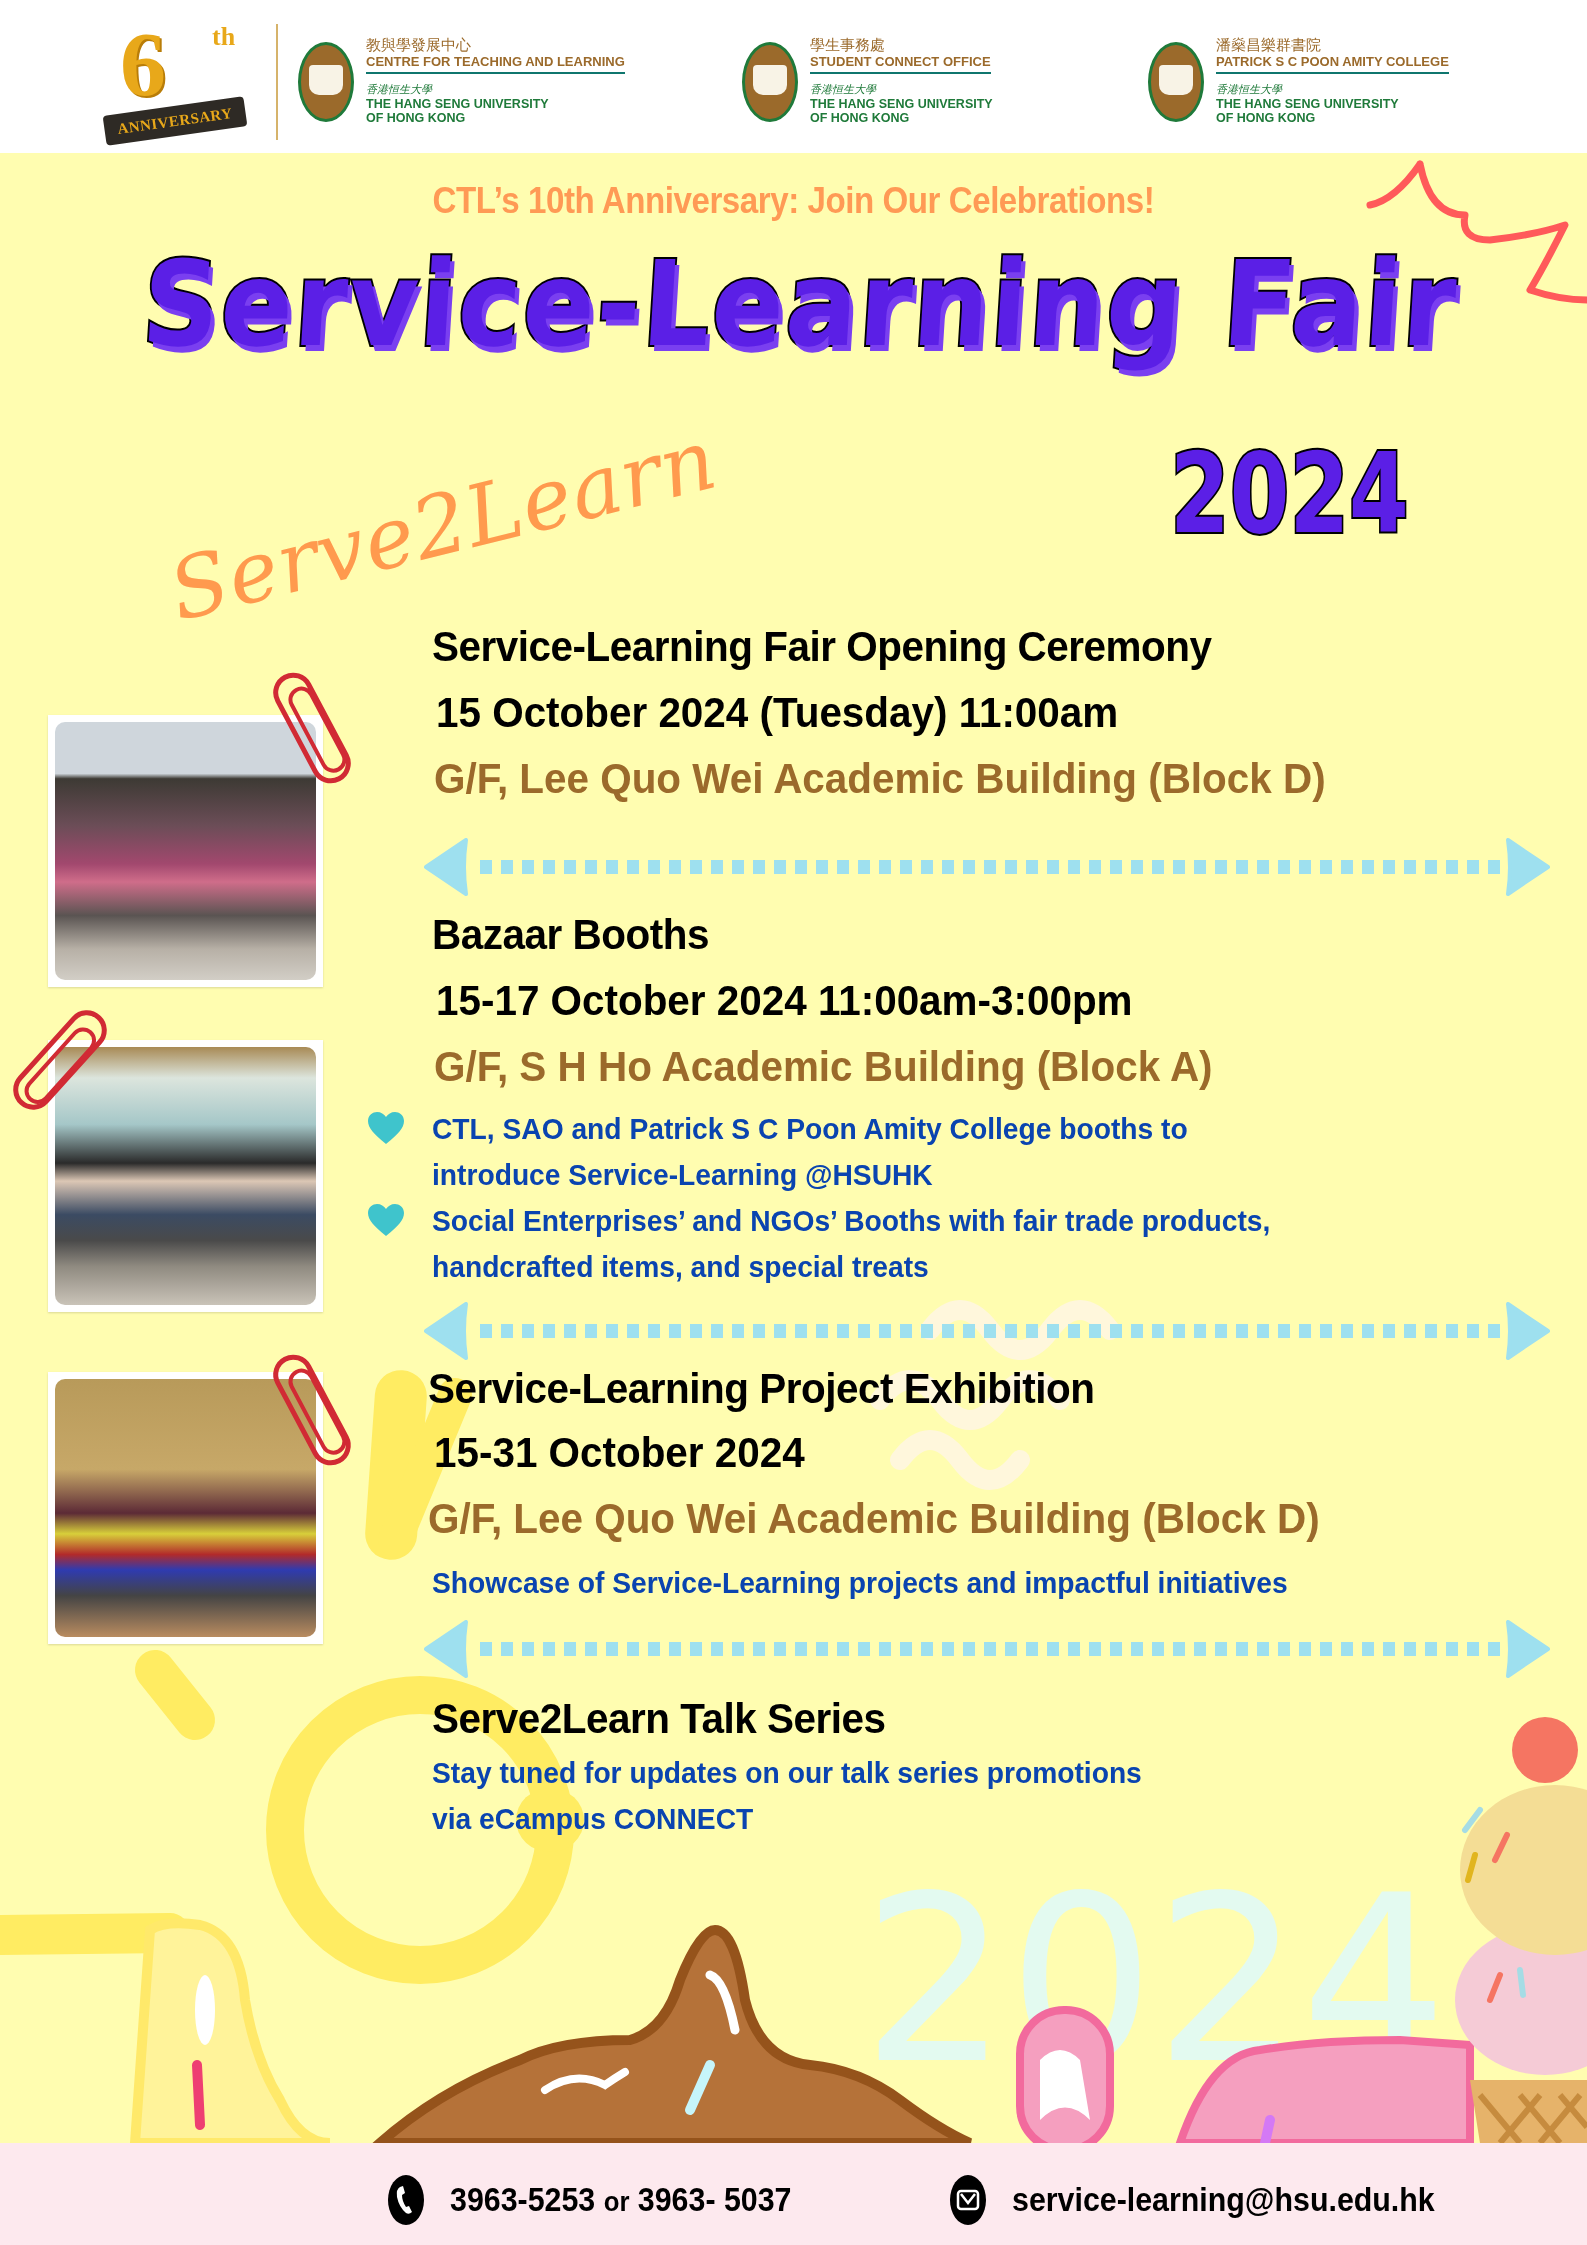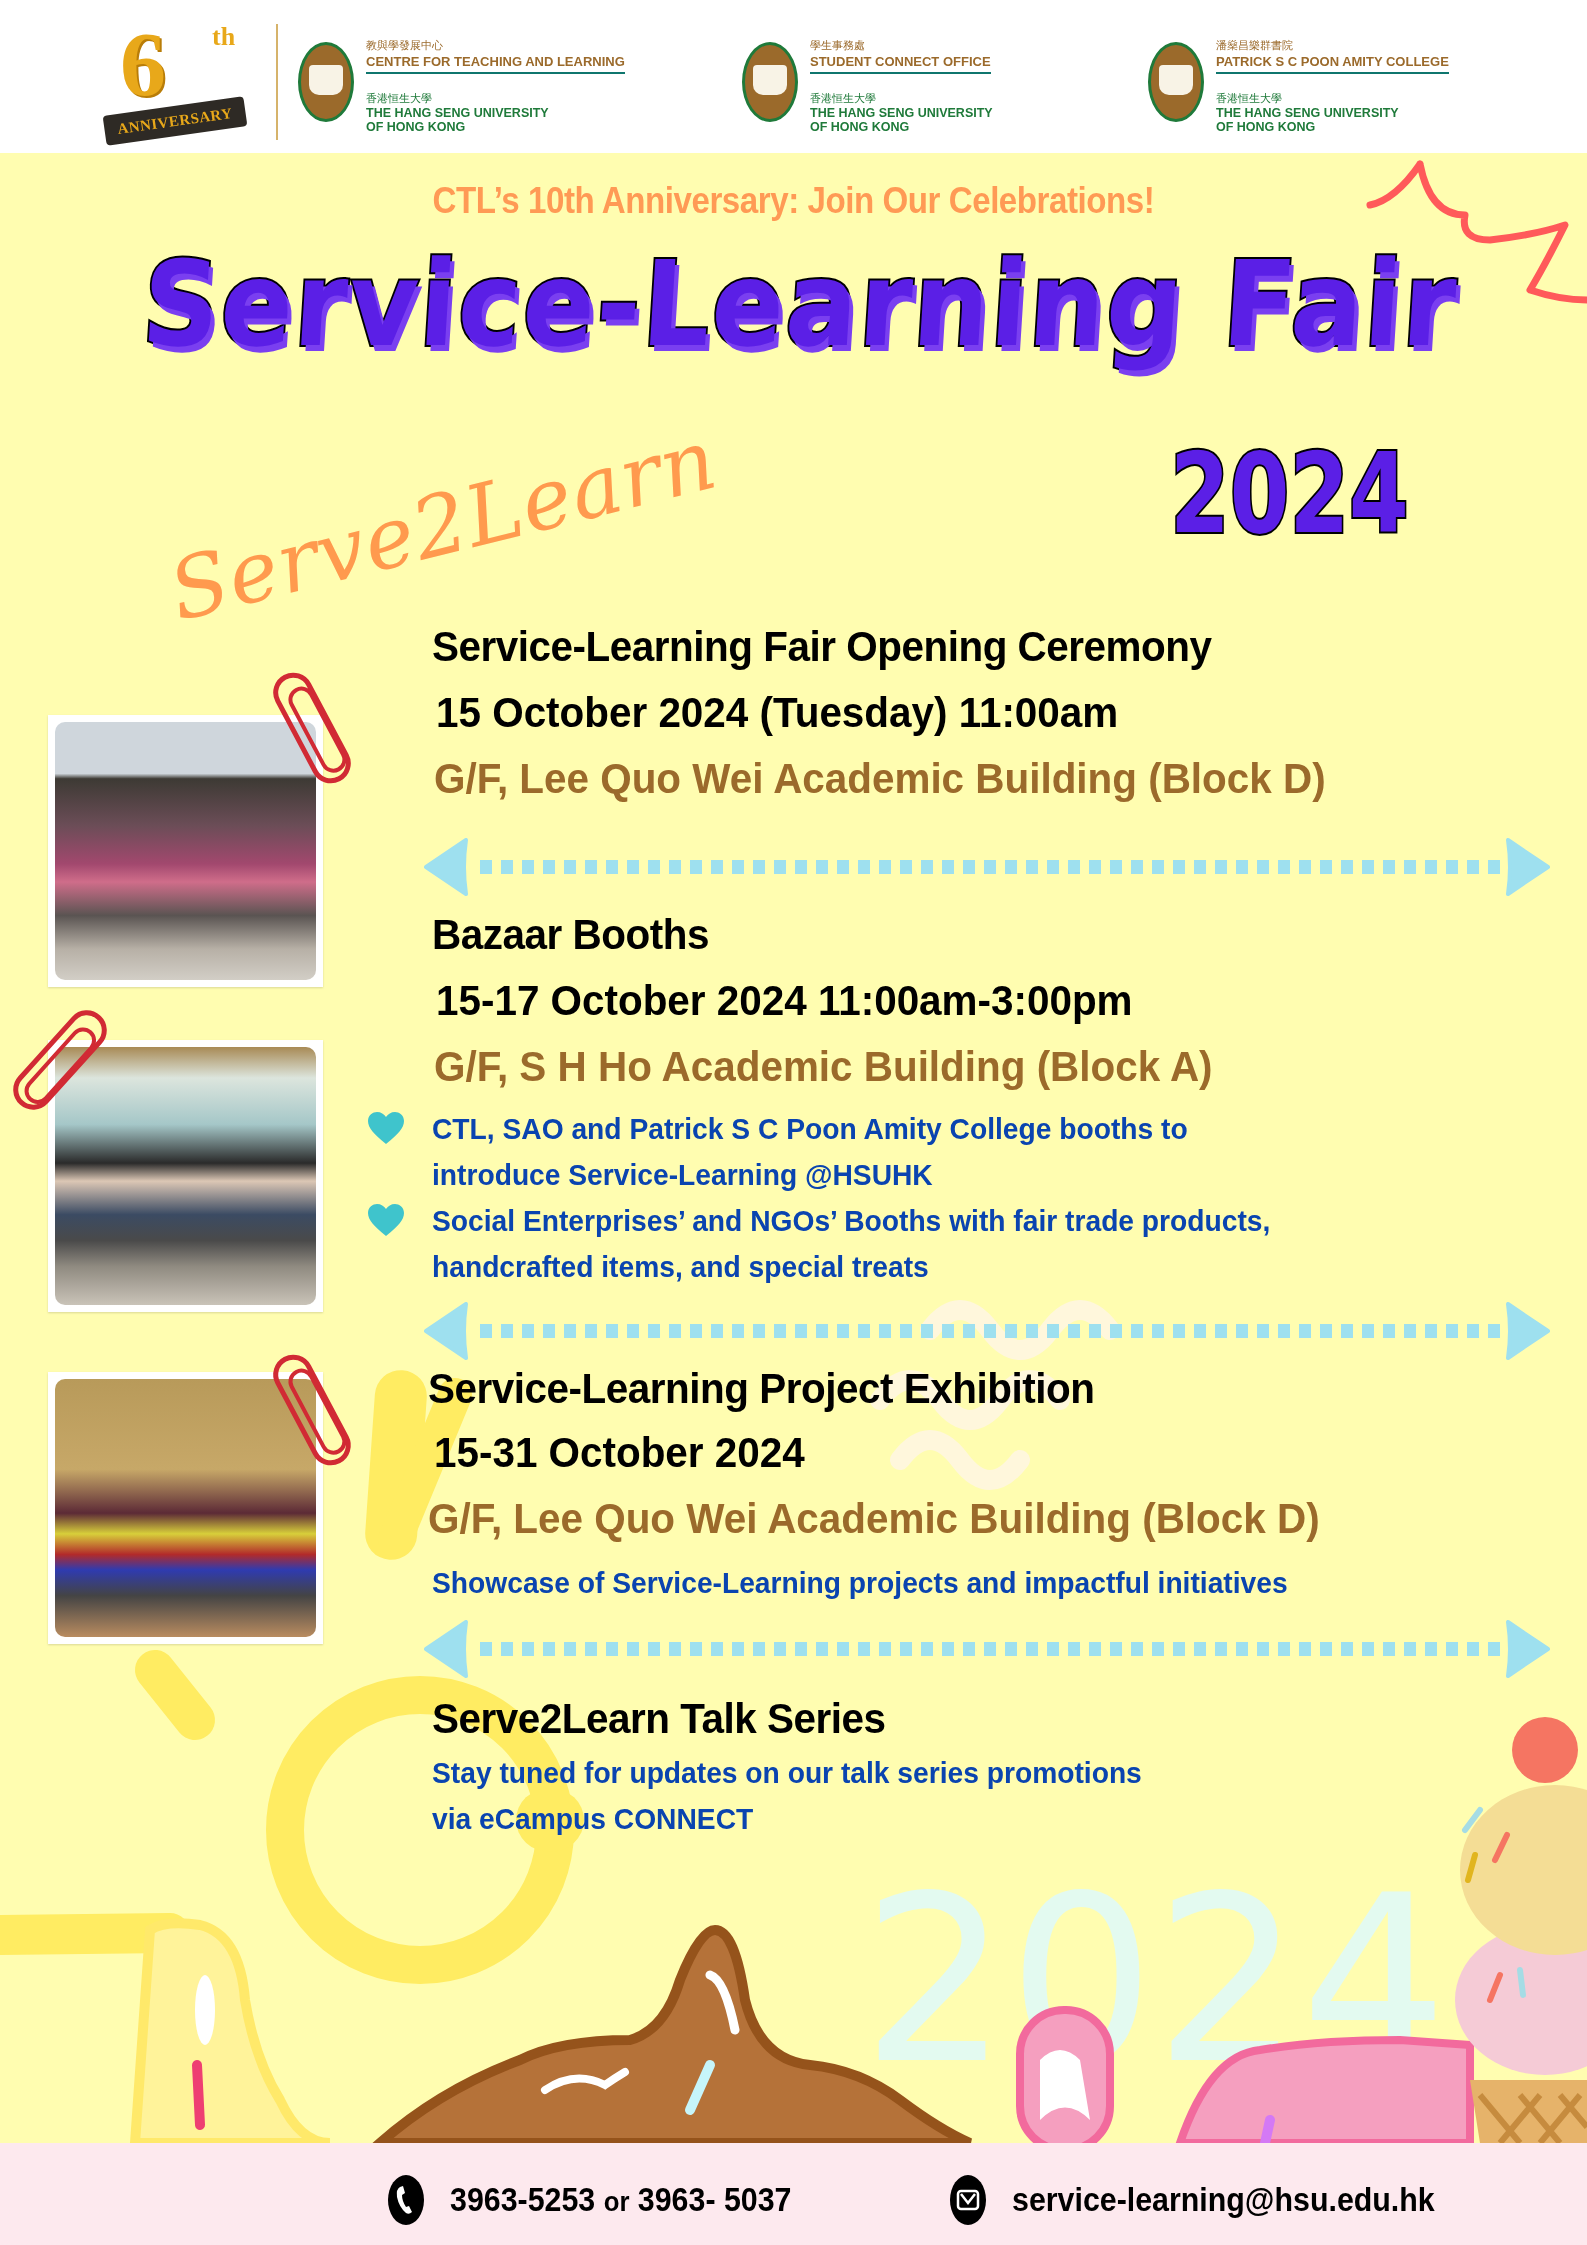--- a/index.html
+++ b/index.html
@@ -11,23 +11,23 @@
   .anniv { position: absolute; left: 100px; top: 18px; width: 150px; height: 125px; }
   .anniv .ten { position: absolute; left: 20px; top: 0; font-family: "Liberation Serif", serif; font-weight: bold; font-size: 92px; color: #e8a81a; letter-spacing: -6px; text-shadow: 2px 2px 0 #b97d08; line-height: 1; }
   .anniv .th { position: absolute; left: 112px; top: 4px; font-family: "Liberation Serif", serif; font-weight: bold; font-size: 26px; color: #e8a81a; }
   .anniv .ribbon { position: absolute; left: 4px; top: 88px; width: 142px; height: 30px; background: #2e2a25; transform: rotate(-8deg); border-radius: 4px; color: #e8a81a; font-family: "Liberation Serif", serif; font-size: 15px; font-weight: bold; text-align: center; line-height: 30px; letter-spacing: 0.5px; }
   .vsep { position: absolute; left: 276px; top: 24px; width: 2px; height: 116px; background: #d6b36b; }
 
   .org { position: absolute; top: 38px; height: 90px; }
   .org .seal { position: absolute; left: 0; top: 4px; width: 56px; height: 80px; border-radius: 50%; border: 3px solid #1f7a3a; background: #9b6a2b; }
   .org .seal::after { content: ""; position: absolute; left: 8px; top: 20px; width: 34px; height: 30px; background: #f8f3e6; border-radius: 4px 4px 10px 10px; }
   .org .text { position: absolute; left: 68px; top: 0; width: 290px; }
-  .org .zh-dept { font-size: 11px; color: #9b6a2b; line-height: 14px; }
+  .org .zh-dept { font-size: 15px; color: #9b6a2b; line-height: 14px; }
   .org .en-dept { font-size: 13px; font-weight: bold; color: #9b6a2b; line-height: 16px; padding-bottom: 2px; border-bottom: 2px solid #0f766e; display: inline-block; }
-  .org .zh-uni { font-size: 11px; color: #1f7a3a; line-height: 15px; margin-top: 17px; }
+  .org .zh-uni { font-size: 11px; color: #1f7a3a; line-height: 15px; margin-top: 8px; font-style: italic; }
   .org .en-uni { font-size: 12.5px; font-weight: bold; color: #1f7a3a; line-height: 14px; }
 
   
   .deco { position: absolute; pointer-events: none; }
 
   
   .subtitle { position: absolute; left: 0; width: 1587px; top: 180px; text-align: center; font-size: 36px; font-weight: bold; color: #ff9a55; letter-spacing: -0.5px; transform: scaleX(0.92); }
   .main-title { position: absolute; left: 40px; top: 235px; width: 1520px; text-align: center; font-family: "DejaVu Sans", sans-serif; font-weight: bold; font-size: 118px; color: #5b1fe6; letter-spacing: 2px; -webkit-text-stroke: 4px #000; paint-order: stroke fill; text-shadow: 5px 6px 0 #7a3ff0; transform: scaleX(0.9) skewX(-4deg); }
   .year { position: absolute; left: 1170px; top: 430px; font-family: "DejaVu Sans", sans-serif; font-weight: bold; font-size: 110px; color: #5b1fe6; -webkit-text-stroke: 4px #000; paint-order: stroke fill; transform: scaleX(0.78); transform-origin: left top; }
   .script { position: absolute; left: 160px; top: 545px; font-family: "DejaVu Serif", serif; font-style: italic; font-size: 84px; color: #ff9a4e; transform: rotate(-14deg); transform-origin: left top; letter-spacing: 1px; }

